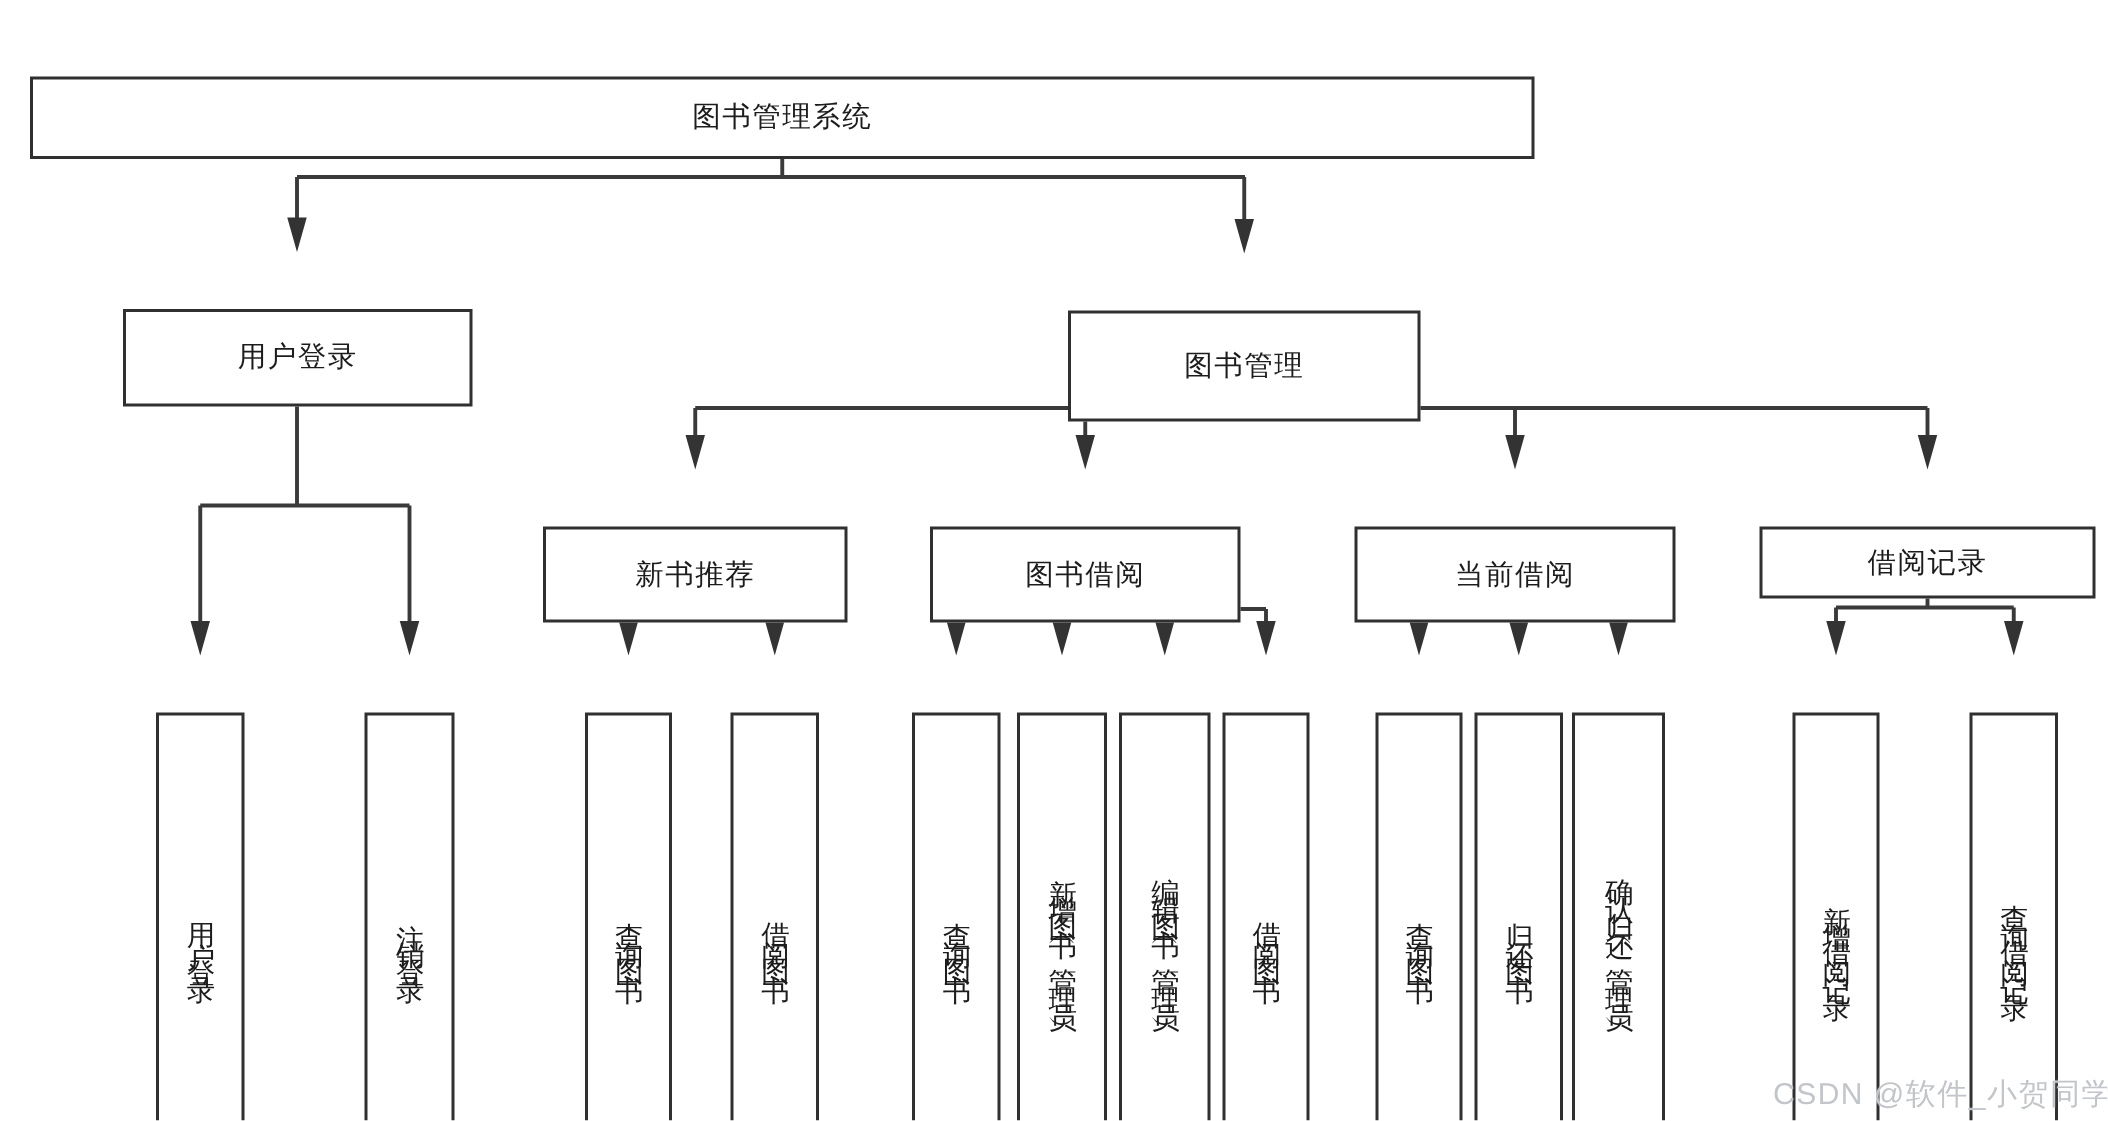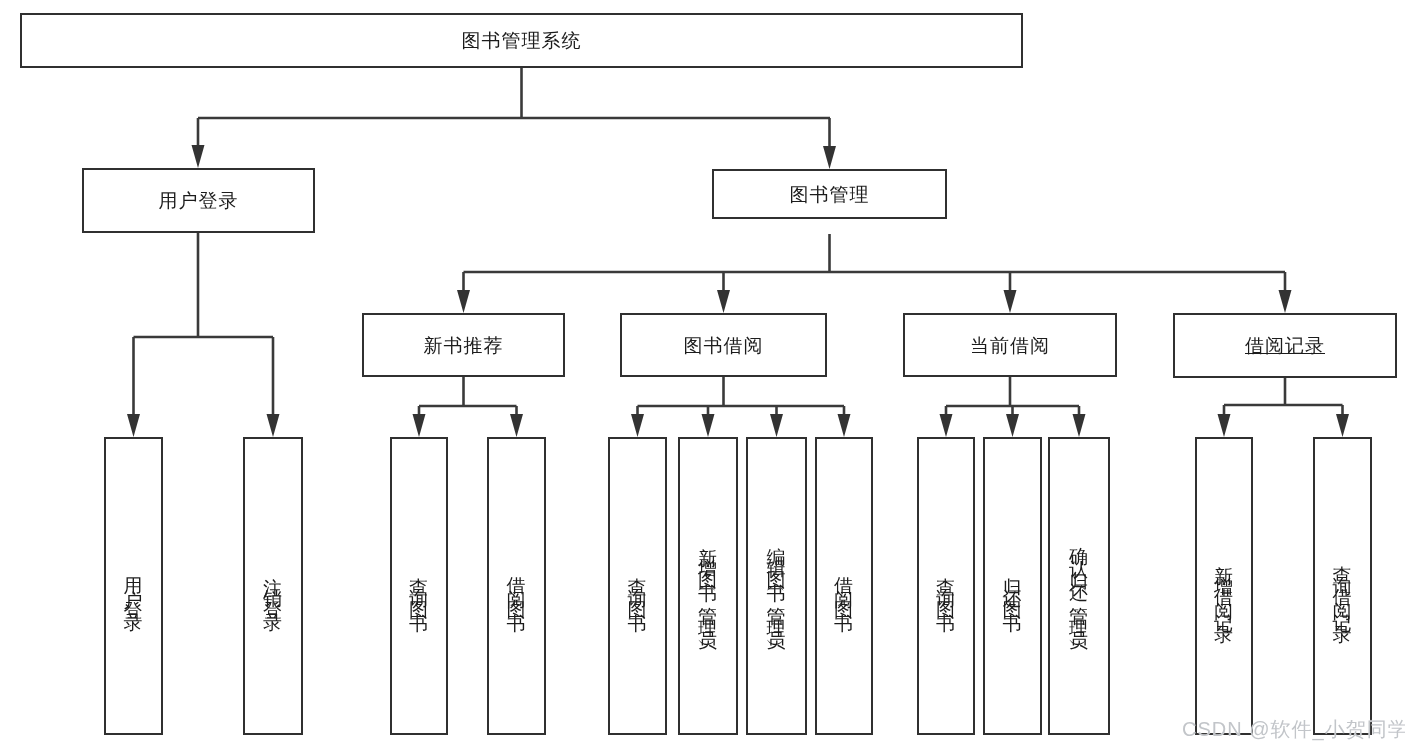--- a/index.html
+++ b/index.html
@@ -18,20 +18,21 @@
   #connectors polygon{fill:#333333;}
   .node{
     position:absolute;
     box-sizing:border-box;
     background:#ffffff;
     border:2.5px solid #303030;
     color:#1c1c1c;
     display:flex;
     align-items:center;
     justify-content:center;
+    margin-top:38px;
   }
   .hbox{
     font-size:19px;
     letter-spacing:1px;
     text-align:center;
     line-height:1;
   }
   .vbox{
     font-size:19px;
     line-height:1;
@@ -112,34 +113,34 @@
       <polygon points="1342.5,437 1336,414 1349,414"></polygon>
     </svg>
 
   <div class="node hbox" style="left:20px;top:13px;width:1003px;height:55px;">
     <span>图书管理系统</span>
   </div>
 
   <div class="node hbox" style="left:82px;top:168px;width:233px;height:65px;">
     <span>用户登录</span>
   </div>
-  <div class="node hbox" style="left:712px;top:169px;width:235px;height:50px;">
+  <div class="node hbox" style="left:712px;top:169px;width:235px;height:74px;">
     <span>图书管理</span>
   </div>
 
   <div class="node hbox" style="left:362px;top:313px;width:203px;height:64px;justify-content:center;">
     <span>新书推荐</span>
   </div>
   <div class="node hbox" style="left:620px;top:313px;width:207px;height:64px;">
     <span>图书借阅</span>
   </div>
   <div class="node hbox" style="left:903px;top:313px;width:214px;height:64px;">
     <span>当前借阅</span>
   </div>
-  <div class="node hbox" style="left:1173px;top:313px;width:224px;height:65px;text-decoration:underline;">
+  <div class="node hbox" style="left:1173px;top:313px;width:224px;height:48px;">
     <span>借阅记录</span>
   </div>
 
   <div class="node vbox" style="left:104px;top:437px;width:59px;height:298px;">
     <span class="vtext">用户登录</span>
   </div>
   <div class="node vbox" style="left:243px;top:437px;width:60px;height:298px;">
     <span class="vtext">注销登录</span>
   </div>
 

